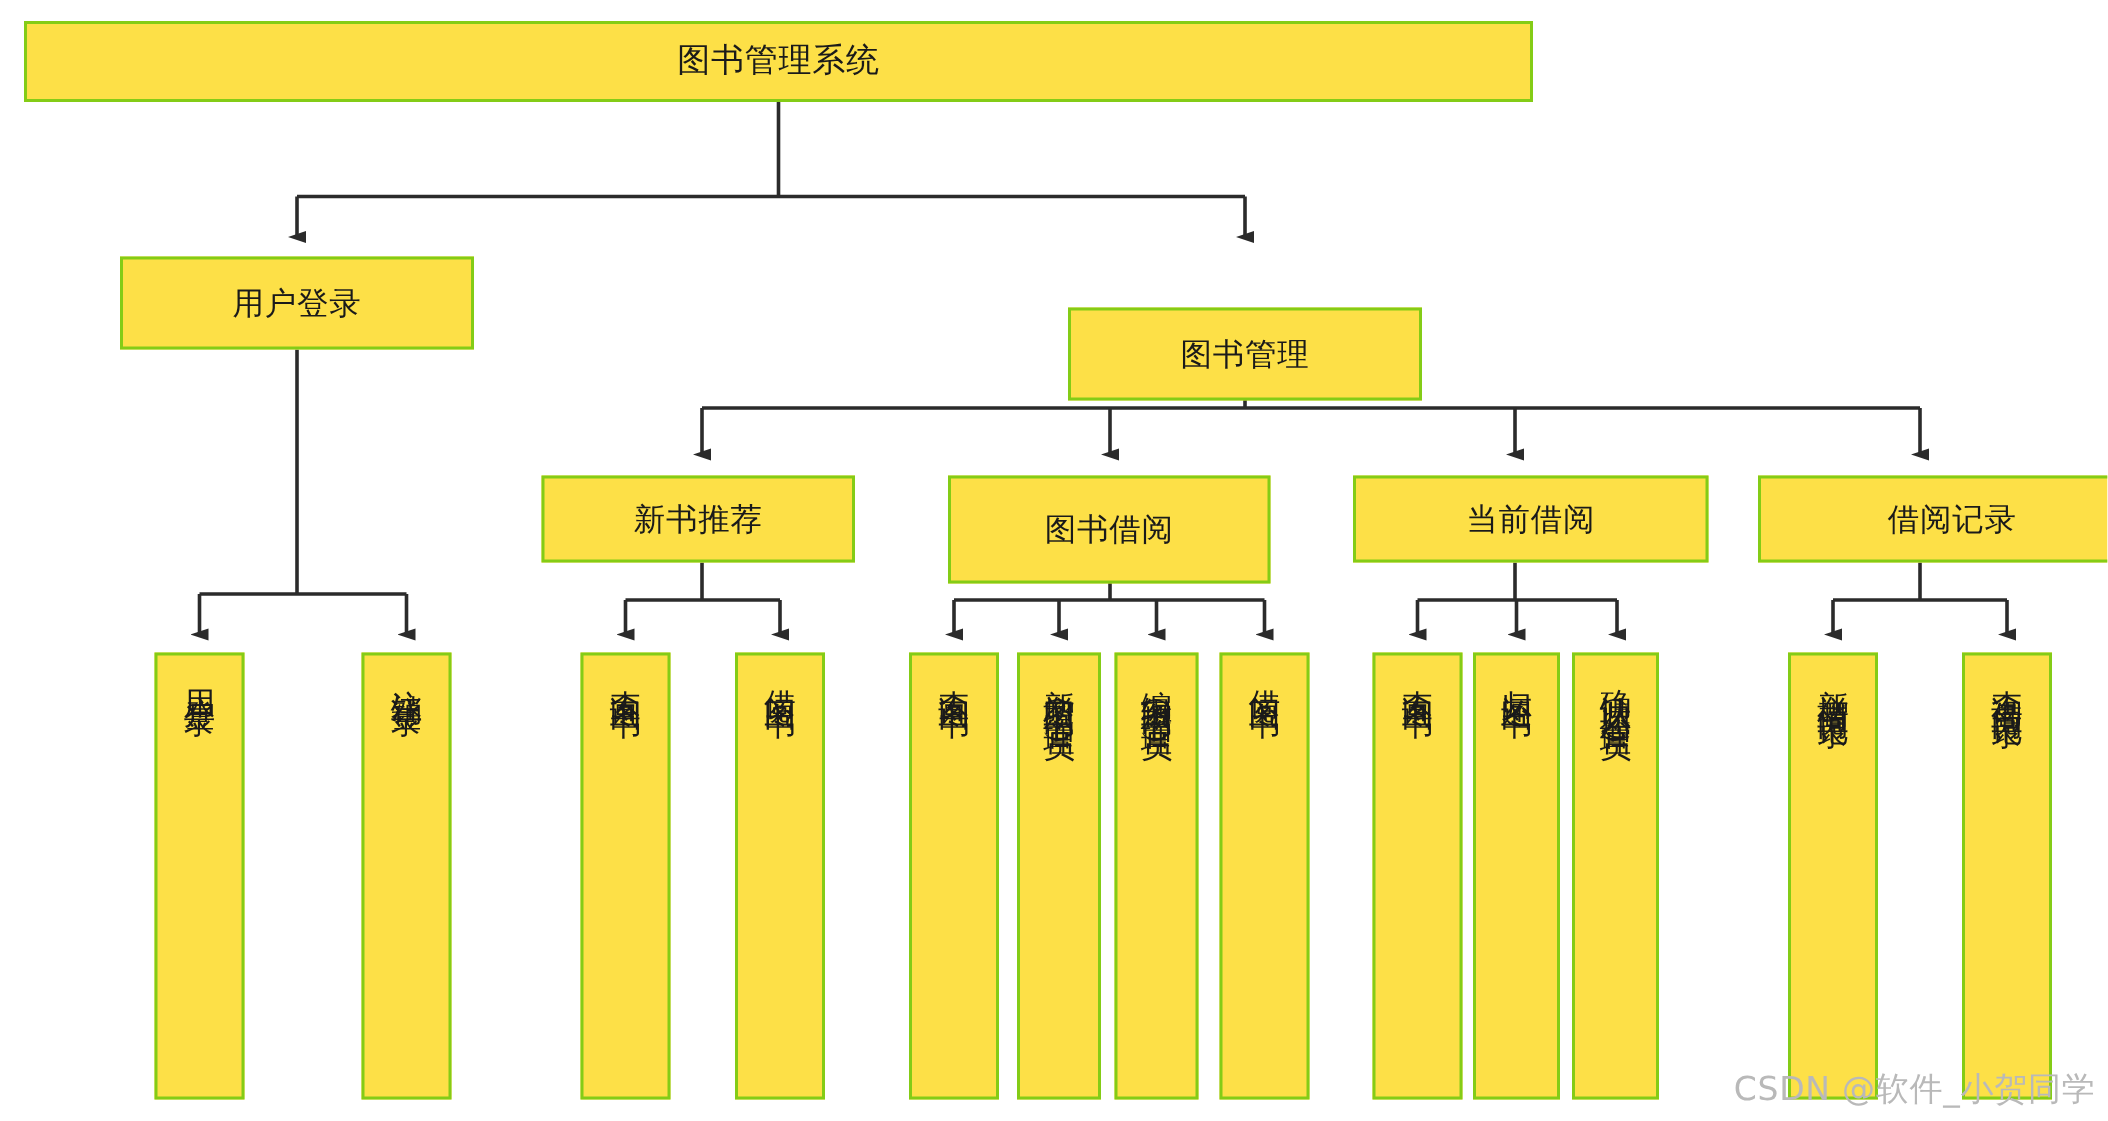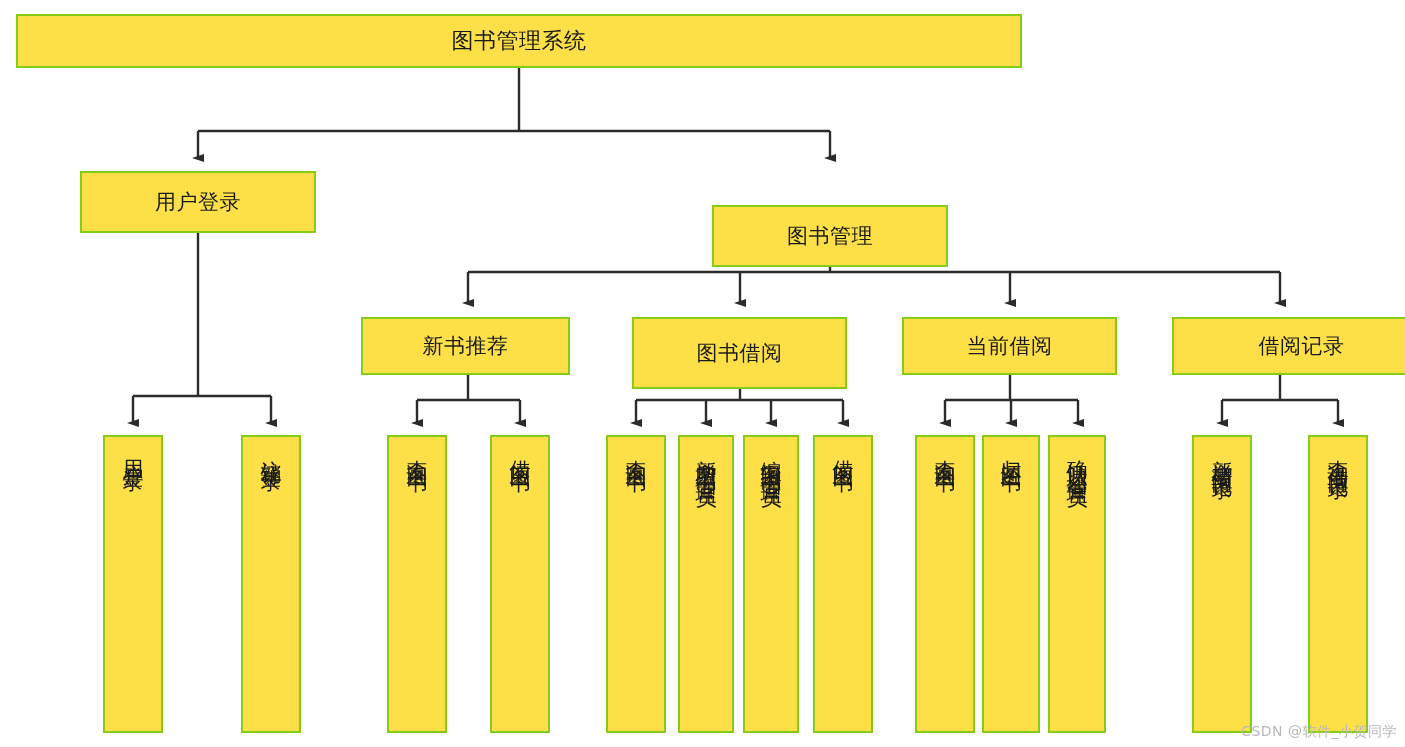--- a/index.html
+++ b/index.html
@@ -54,21 +54,21 @@
     text-orientation: upright;
     font-size: 21px;
     line-height: 1.05;
     letter-spacing: 4px;
     white-space: nowrap;
   }
   .watermark {
     position: absolute;
     right: 8px;
     bottom: 6px;
-    font-size: 14px;
+    font-size: 22px;
     color: #b9b9b9;
     letter-spacing: 0.5px;
     white-space: nowrap;
   }
 </style>
 </head>
 <body>
 
 <div id="canvas">
 
@@ -132,21 +132,21 @@
   <div class="node horiz" style="left:712px; top:171px; width:236px; height:62px;margin-top:34px;">
     <span class="label">图书管理</span>
   </div>
 
   <div class="node horiz" style="left:361px; top:317px; width:209px; height:58px;">
     <span class="label">新书推荐</span>
   </div>
   <div class="node horiz" style="left:632px; top:317px; width:215px; height:72px;">
     <span class="label">图书借阅</span>
   </div>
-  <div class="node horiz" style="left:902px; top:317px; width:215px; height:58px;">
+  <div class="node horiz" style="left:902px; top:317px; width:237px; height:58px;">
     <span class="label">当前借阅</span>
   </div>
   <div class="node horiz" style="left:1172px; top:317px; width:259px; height:58px;font-family:Liberation Serif, serif;">
     <span class="label">借阅记录</span>
   </div>
 
   <div class="node leaf" style="left:103px; top:435px; width:60px; height:298px;">
     <span class="label">用户登录</span>
   </div>
   <div class="node leaf" style="left:241px; top:435px; width:60px; height:298px;">

